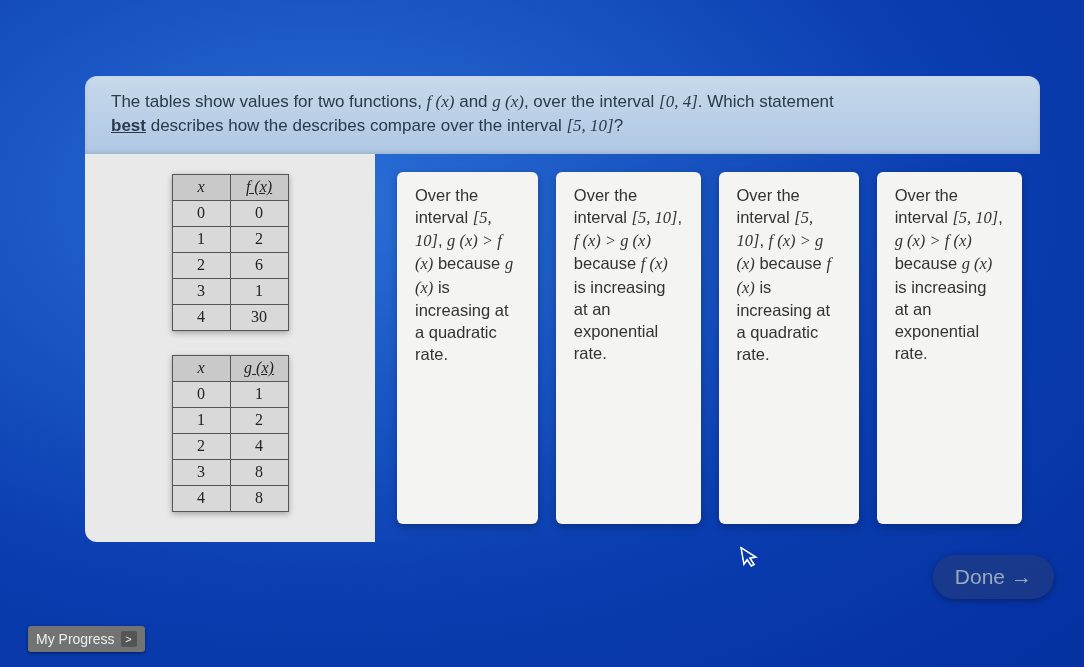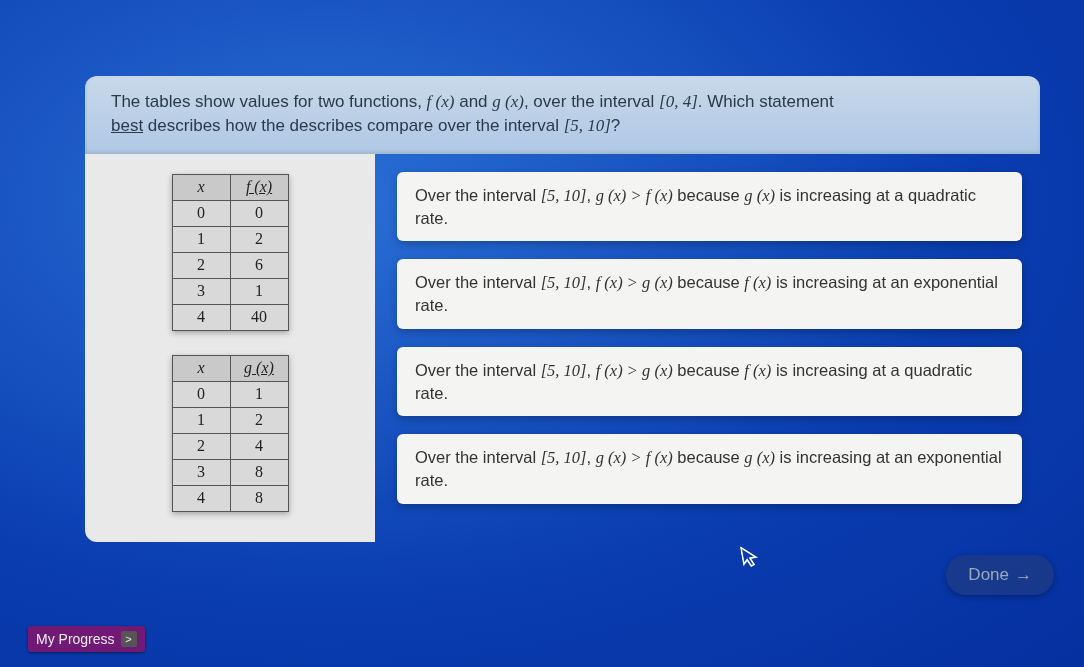--- a/index.html
+++ b/index.html
@@ -22,21 +22,21 @@
   }
   .question-header {
     background: linear-gradient(180deg, #c7d9ea 0%, #b0c8e5 100%);
     border-radius: 12px 12px 0 0;
     padding: 14px 26px 16px 26px;
     color: #2a3a4a;
     font-size: 17px;
     line-height: 1.4;
     box-shadow: inset 0 -2px 4px rgba(0,0,0,0.1);
   }
-  .question-header .underline { text-decoration: underline; }
+  .question-header .underline { text-decoration: underline; font-weight: bold; }
   .math { font-style: italic; font-family: "Times New Roman", serif; }
   .content-row {
     display: flex;
     background: transparent;
   }
   .tables-panel {
     width: 290px;
     background: #e9e9e9;
     border-radius: 0 0 0 12px;
     padding: 20px 0 30px 0;
@@ -62,21 +62,21 @@
   table.data th {
     background: #c9c9c9;
     font-weight: normal;
     font-style: italic;
   }
   table.data th.fn { text-decoration: underline; }
   .answers-panel {
     flex: 1;
     padding: 18px 18px 18px 22px;
     display: flex;
-    flex-direction: column;
+    flex-direction: row;
     gap: 18px;
   }
   .answer-option {
     background: #f4f4f2;
     border-radius: 6px;
     padding: 12px 18px;
     font-size: 16.5px;
     color: #333;
     line-height: 1.35;
     box-shadow: 0 3px 8px rgba(0,0,0,0.25);
@@ -84,38 +84,38 @@
   }
   .answer-option .math { font-family: "Times New Roman", serif; }
   .done-btn {
     position: absolute;
     right: 30px;
     top: 555px;
     background: rgba(40,60,120,0.55);
     color: #9ab;
     padding: 10px 22px;
     border-radius: 22px;
-    font-size: 17px;
+    font-size: 21px;
     display: flex;
     gap: 6px;
     box-shadow: 0 2px 6px rgba(0,0,0,0.3);
   }
   .cursor-icon {
     position: absolute;
     left: 742px;
     top: 545px;
     color: #fff;
     font-size: 20px;
     transform: rotate(-10deg);
   }
   .my-progress {
     position: absolute;
     left: 28px;
     bottom: 15px;
-    background: #701a75;
+    background: #737373;
     color: #eee;
     font-size: 14px;
     padding: 5px 8px;
     border-radius: 3px;
     display: flex;
     align-items: center;
     gap: 6px;
     box-shadow: 0 1px 3px rgba(0,0,0,0.5);
   }
   .my-progress .chev {
@@ -156,21 +156,21 @@
         <tr>
               <td>2</td>
               <td>6</td>
             </tr>
         <tr>
               <td>3</td>
               <td>1</td>
             </tr>
         <tr>
               <td>4</td>
-              <td>40</td>
+              <td>30</td>
             </tr>
       </tbody>
         </table>
       <table class="data">
         <tbody>
             <tr>
               <th>x</th>
               <th class="fn">g (x)</th>
             </tr>
         <tr>

